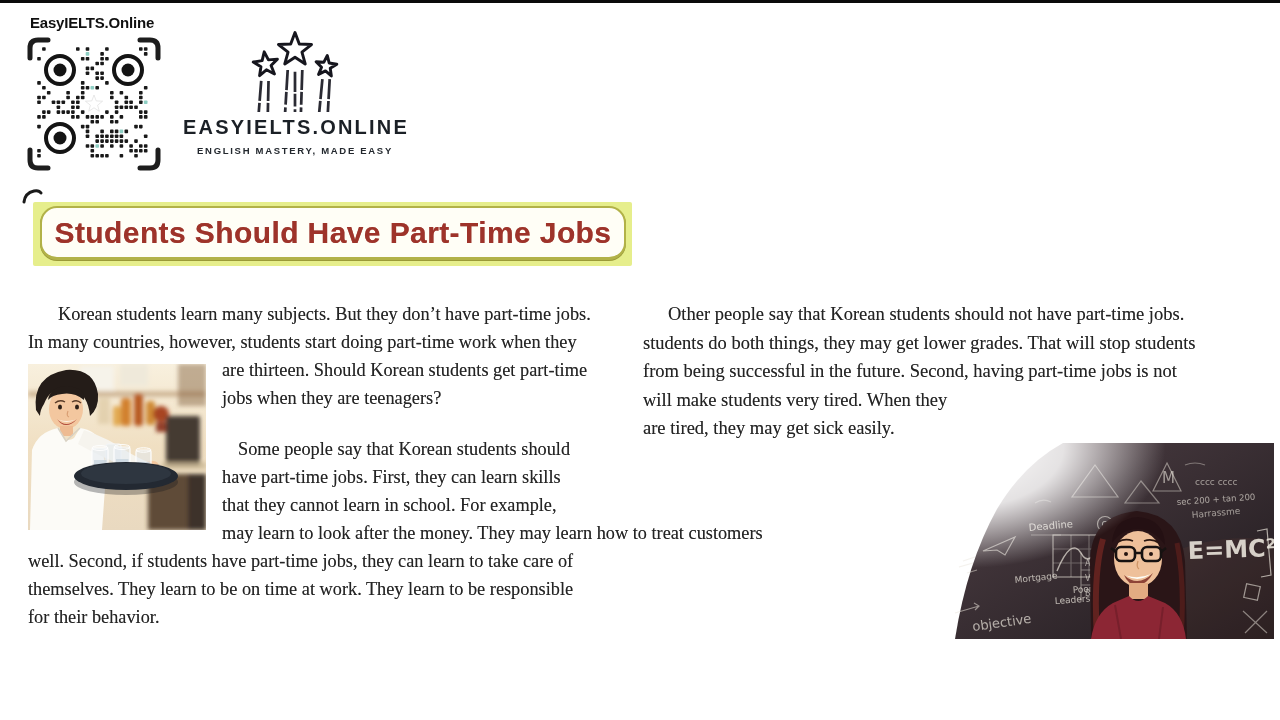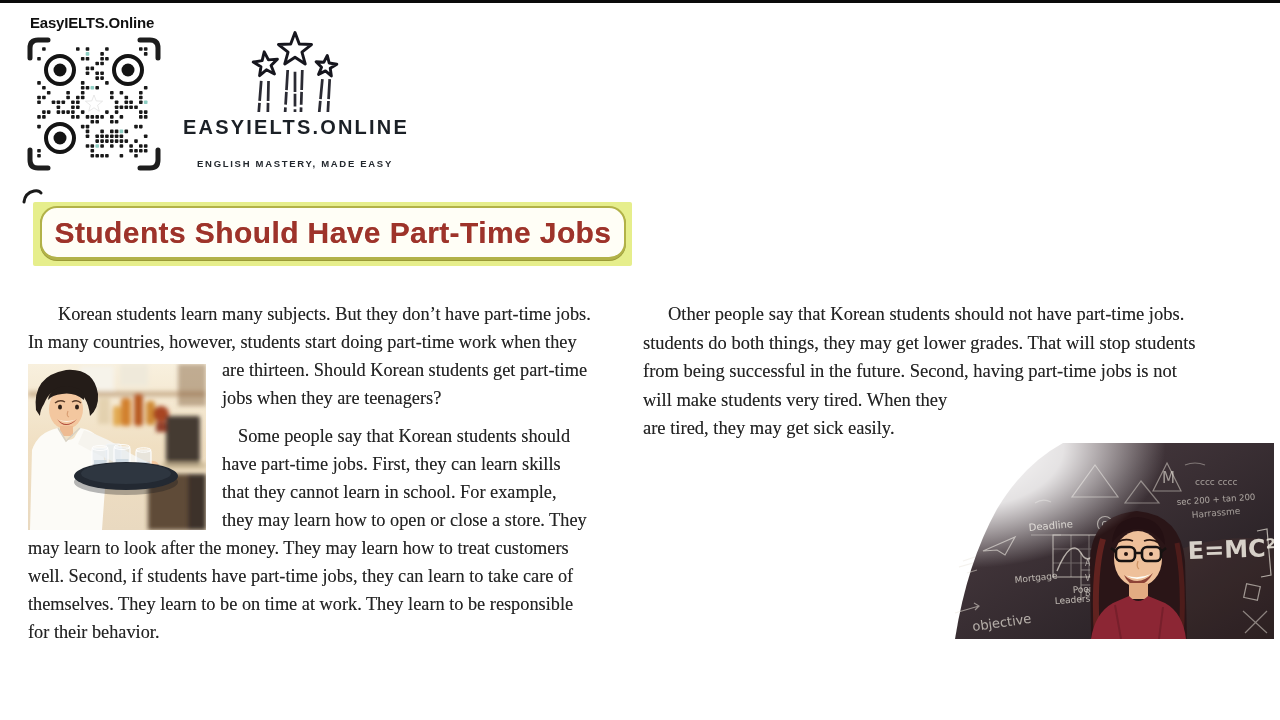--- a/index.html
+++ b/index.html
@@ -17,21 +17,21 @@
   }
   .qr{position:absolute;left:26px;top:36px;width:136px;height:136px;}
   .logo{position:absolute;left:183px;top:28px;width:224px;text-align:center;}
   .logo svg.stars{width:112px;height:84px;display:block;margin:0 auto;}
   .logo-title{
     font-family:"Liberation Sans","DejaVu Sans",sans-serif;
     font-size:20px;font-weight:600;letter-spacing:2.2px;color:#1b2026;margin-top:4px;white-space:nowrap;
   }
   .logo-tagline{
     font-family:"Liberation Sans","DejaVu Sans",sans-serif;
-    font-size:9.5px;font-weight:700;letter-spacing:1.7px;color:#23282e;margin-top:19px;white-space:nowrap;
+    font-size:9.5px;font-weight:700;letter-spacing:1.7px;color:#23282e;margin-top:6px;white-space:nowrap;
   }
   .page-mark{position:absolute;left:22px;top:189px;width:22px;height:18px;}
   .banner{
     position:absolute;left:33px;top:202px;width:599px;height:64px;
     background:#e6ee8c;border-radius:2px;
   }
   .banner-inner{
     position:absolute;left:7px;top:4px;right:6px;bottom:6px;
     background:#fffef6;border:2px solid #b2b248;border-bottom-width:3px;border-radius:17px;
     display:flex;align-items:center;justify-content:center;
@@ -43,21 +43,21 @@
     text-shadow:0 0 0.5px rgba(130,30,20,.6);
   }
   .textcol .line{
     display:block;white-space:nowrap;
     text-shadow:0 0 0.4px rgba(20,20,20,.45);
   }
   .col-left{position:absolute;left:28px;top:300px;width:600px;font-size:18.3px;}
   .col-left .line{height:28px;line-height:28px;}
   .col-left .line:nth-child(1){text-indent:30px;}
   .col-left .line:nth-child(n+3):nth-child(-n+8){margin-left:194px;}
-  .col-left .line:nth-child(5){margin-top:10px;text-indent:16px;}
+  .col-left .line:nth-child(5){margin-top:23px;text-indent:16px;}
   .col-right{position:absolute;left:643px;top:300px;width:625px;font-size:18.5px;}
   .col-right .line{height:28.5px;line-height:28.5px;}
   .col-right .line:nth-child(1){text-indent:25px;}
   .photo-left{position:absolute;left:28px;top:364px;width:178px;height:166px;}
   .photo-right{position:absolute;left:945px;top:443px;width:329px;height:196px;}
 </style>
 </head>
 <body>
 
 <div class="top-edge"></div>
@@ -253,21 +253,20 @@
 </div>
 
 <div class="textcol col-left">
     <span class="line">Korean students learn many subjects. But they don’t have part-time jobs.</span>
     <span class="line">In many countries, however, students start doing part-time work when they</span>
     <span class="line">are thirteen. Should Korean students get part-time</span>
     <span class="line">jobs when they are teenagers?</span>
     <span class="line">Some people say that Korean students should</span>
     <span class="line">have part-time jobs. First, they can learn skills</span>
     <span class="line">that they cannot learn in school. For example,</span>
-    <span class="line">they may learn how to open or close a store. They</span>
     <span class="line">may learn to look after the money. They may learn how to treat customers</span>
     <span class="line">well. Second, if students have part-time jobs, they can learn to take care of</span>
     <span class="line">themselves. They learn to be on time at work. They learn to be responsible</span>
     <span class="line">for their behavior.</span>
   </div>
 <div class="textcol col-right">
     <span class="line">Other people say that Korean students should not have part-time jobs.</span>
     <span class="line">students do both things, they may get lower grades. That will stop students</span>
     <span class="line">from being successful in the future. Second, having part-time jobs is not</span>
     <span class="line">will make students very tired. When they</span>

